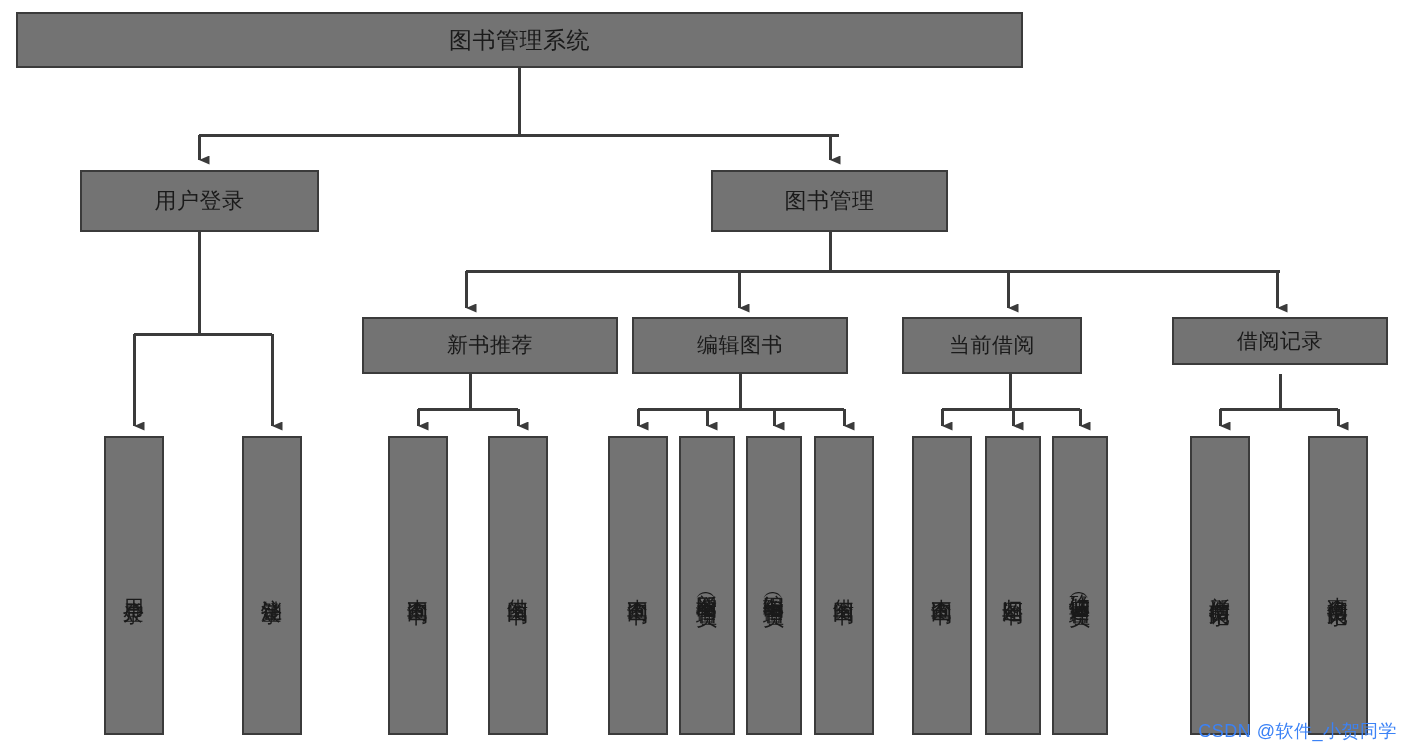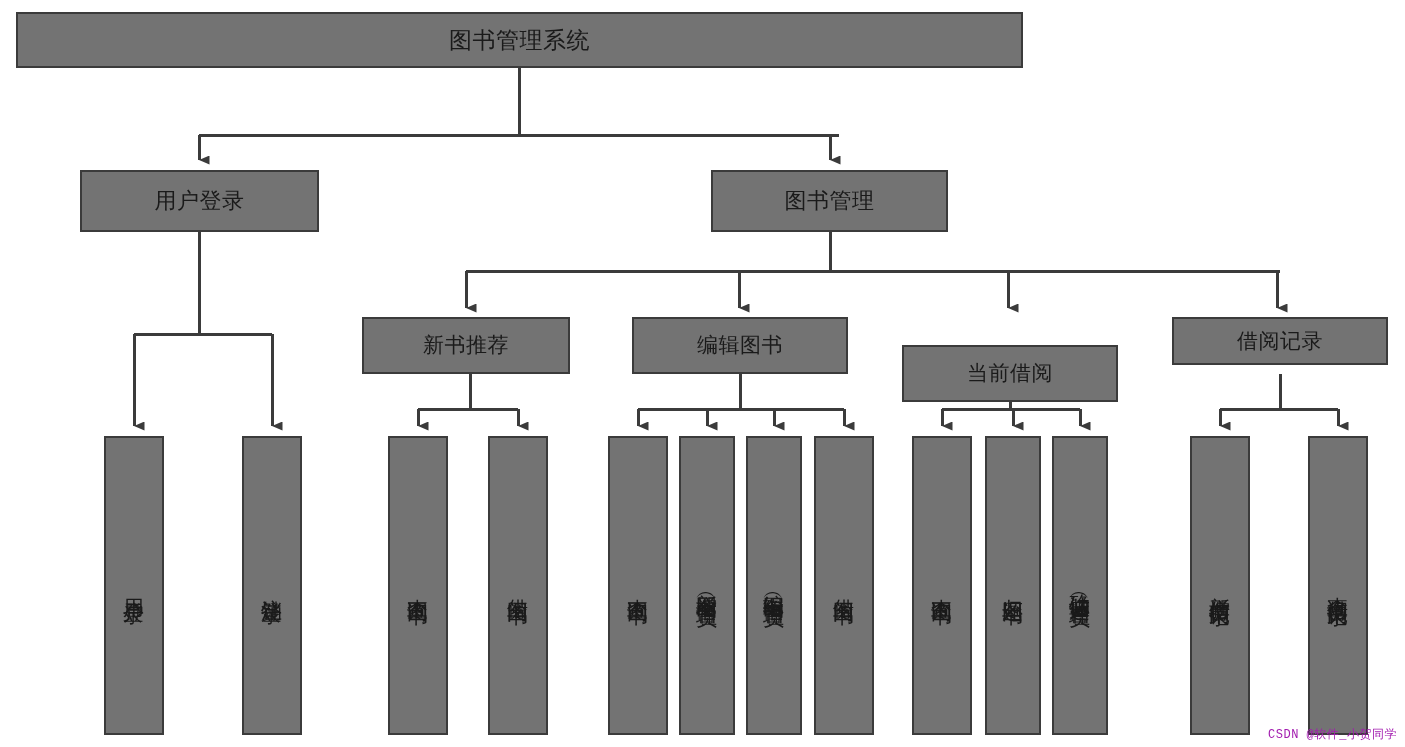--- a/index.html
+++ b/index.html
@@ -64,25 +64,25 @@
   
   .node.leaf {
     align-items: center;
     padding-top: 0;
   }
   
   #watermark {
     position: absolute;
     right: 8px;
     bottom: 4px;
-    font-size: 12px;
-    color: #a21caf;
+    font-size: 18px;
+    color: #3b82f6;
     letter-spacing: 0.5px;
     white-space: nowrap;
-    font-family: Liberation Mono, monospace;
+    font-family: Liberation Sans, sans-serif;
   }
 </style>
 </head>
 <body>
 
 <div id="canvas">
 
   <svg id="connectors" viewBox="0 0 1405 747" xmlns="http://www.w3.org/2000/svg">
     <defs>
       <marker id="arrowhead" markerWidth="9" markerHeight="11" refX="4.5" refY="10.5" orient="auto" markerUnits="userSpaceOnUse">
@@ -137,27 +137,27 @@
     <span class="label">图书管理系统</span>
   </div>
 
   <div class="node lvl1" style="left:80px; top:170px; width:239px; height:62px;">
     <span class="label">用户登录</span>
   </div>
   <div class="node lvl1" style="left:711px; top:170px; width:237px; height:62px;text-align:right;">
     <span class="label">图书管理</span>
   </div>
 
-  <div class="node lvl2" style="left:362px; top:317px; width:208px; height:57px;">
+  <div class="node lvl2" style="left:362px; top:317px; width:256px; height:57px;">
     <span class="label">新书推荐</span>
   </div>
   <div class="node lvl2" style="left:632px; top:317px; width:216px; height:57px;">
     <span class="label">编辑图书</span>
   </div>
-  <div class="node lvl2" style="left:902px; top:317px; width:216px; height:57px;margin-top:28px;">
+  <div class="node lvl2" style="left:902px; top:317px; width:180px; height:57px;">
     <span class="label">当前借阅</span>
   </div>
   <div class="node lvl2" style="left:1172px; top:317px; width:216px; height:48px;">
     <span class="label">借阅记录</span>
   </div>
 
   <div class="node leaf" style="left:104px; top:436px; width:60px; height:299px;">
     <span class="label">用户登录</span>
   </div>
   <div class="node leaf" style="left:242px; top:436px; width:60px; height:299px;">

